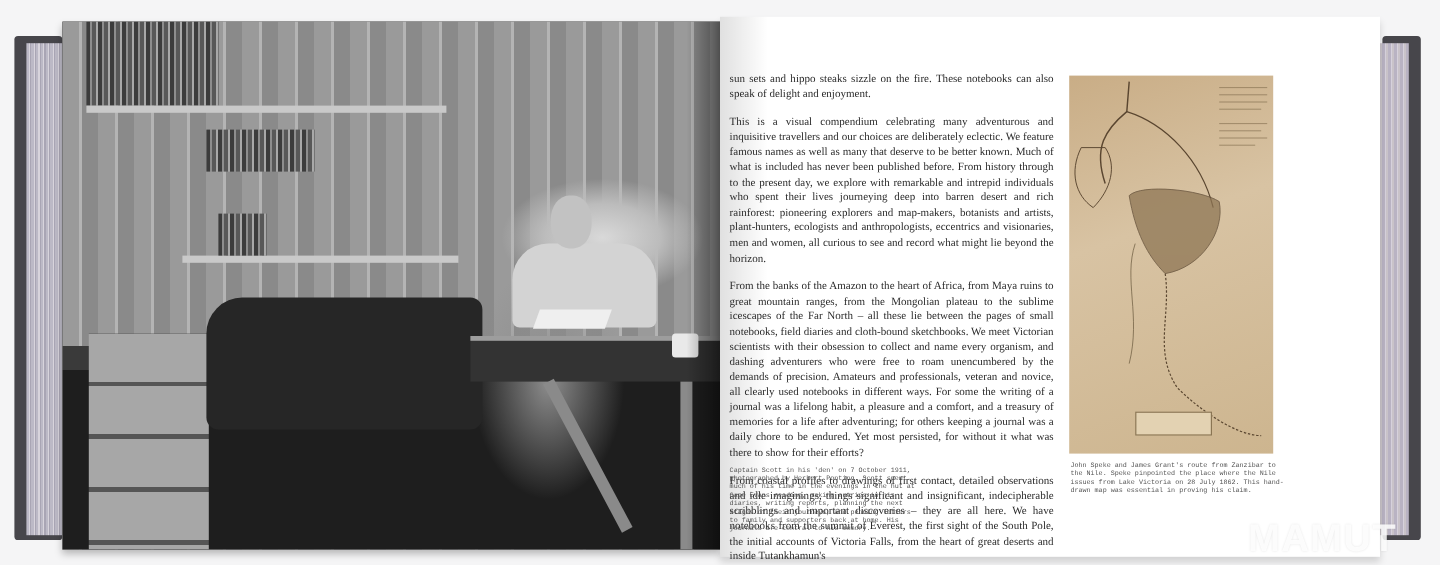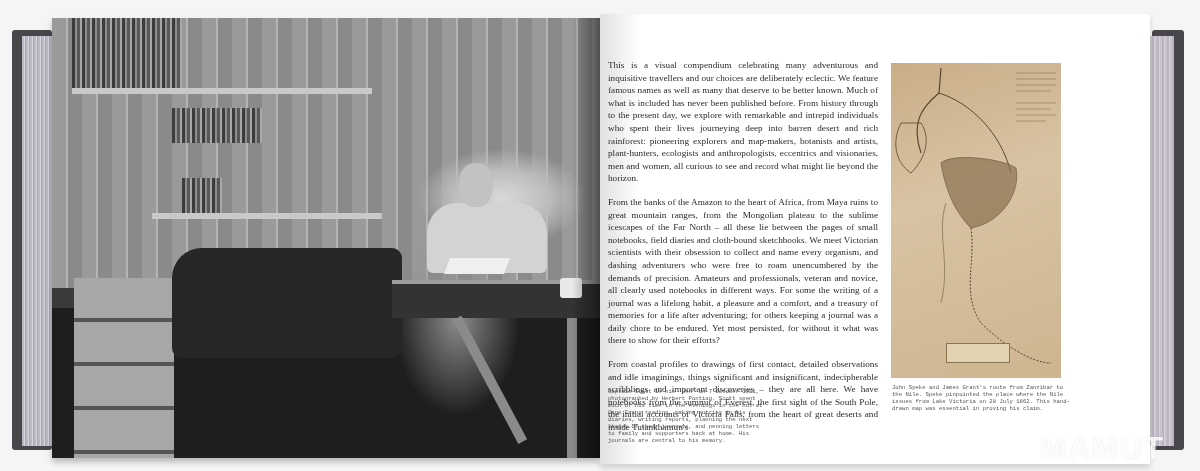--- a/index.html
+++ b/index.html
@@ -64,20 +64,21 @@
     <div class="leg" style="left:400px;top:300px;width:10px;height:140px;transform:rotate(-28deg);transform-origin:top;"></div>
     <div class="leg" style="left:515px;top:300px;width:10px;height:140px;"></div>
     <div class="book-open"></div>
     <div class="mug"></div>
   </div>
   <div class="gutter"></div>
 </div>
 
 <div class="page-right">
   <div class="text-col">
+    <p>sun sets and hippo steaks sizzle on the fire. These notebooks can also speak of delight and enjoyment.</p>
     <p>This is a visual compendium celebrating many adventurous and inquisitive travellers and our choices are deliberately eclectic. We feature famous names as well as many that deserve to be better known. Much of what is included has never been published before. From history through to the present day, we explore with remarkable and intrepid individuals who spent their lives journeying deep into barren desert and rich rainforest: pioneering explorers and map-makers, botanists and artists, plant-hunters, ecologists and anthropologists, eccentrics and visionaries, men and women, all curious to see and record what might lie beyond the horizon.</p>
     <p>From the banks of the Amazon to the heart of Africa, from Maya ruins to great mountain ranges, from the Mongolian plateau to the sublime icescapes of the Far North – all these lie between the pages of small notebooks, field diaries and cloth-bound sketchbooks. We meet Victorian scientists with their obsession to collect and name every organism, and dashing adventurers who were free to roam unencumbered by the demands of precision. Amateurs and professionals, veteran and novice, all clearly used notebooks in different ways. For some the writing of a journal was a lifelong habit, a pleasure and a comfort, and a treasury of memories for a life after adventuring; for others keeping a journal was a daily chore to be endured. Yet most persisted, for without it what was there to show for their efforts?</p>
     <p>From coastal profiles to drawings of first contact, detailed observations and idle imaginings, things significant and insignificant, indecipherable scribblings and important discoveries – they are all here. We have notebooks from the summit of Everest, the first sight of the South Pole, the initial accounts of Victoria Falls, from the heart of great deserts and inside Tutankhamun's</p>
   </div>
   <div class="caption c1">Captain Scott in his 'den' on 7 October 1911, photographed by Herbert Ponting. Scott spent much of his time in the evenings in the hut at Cape Evans reading, making entries in his diaries, writing reports, planning the next stages of their journeys, and penning letters to family and supporters back at home. His journals are central to his memory.</div>
 
   <div class="map" title="Hand-drawn sepia map of route to the Nile with shaded Lake Victoria">
     <svg viewBox="0 0 170 315" width="170" height="315">
       <path d="M50 5 L48 30 C30 45 20 60 30 90" stroke="#5a4630" stroke-width="1.2" fill="none"></path>
       <path d="M48 30 C80 40 110 70 120 110" stroke="#5a4630" stroke-width="1" fill="none"></path>

